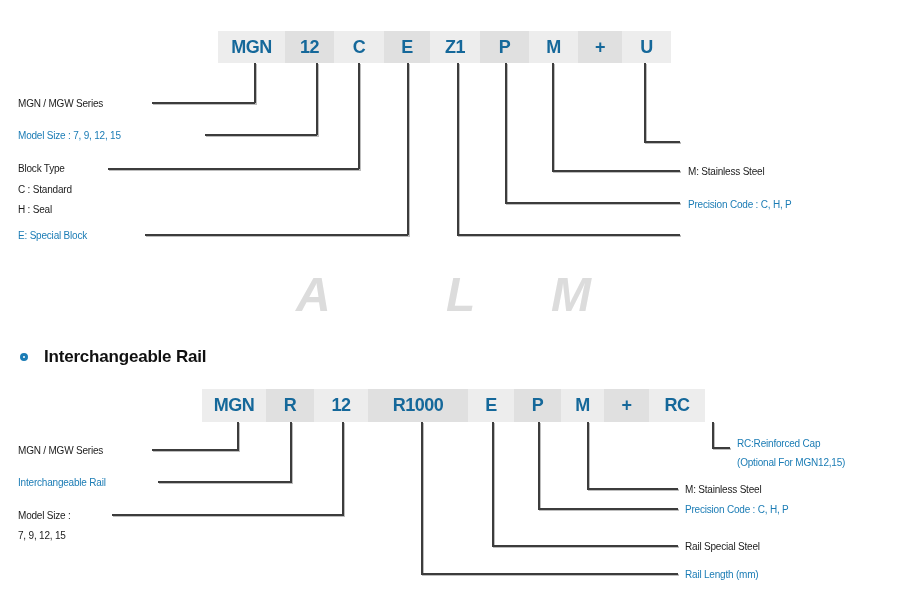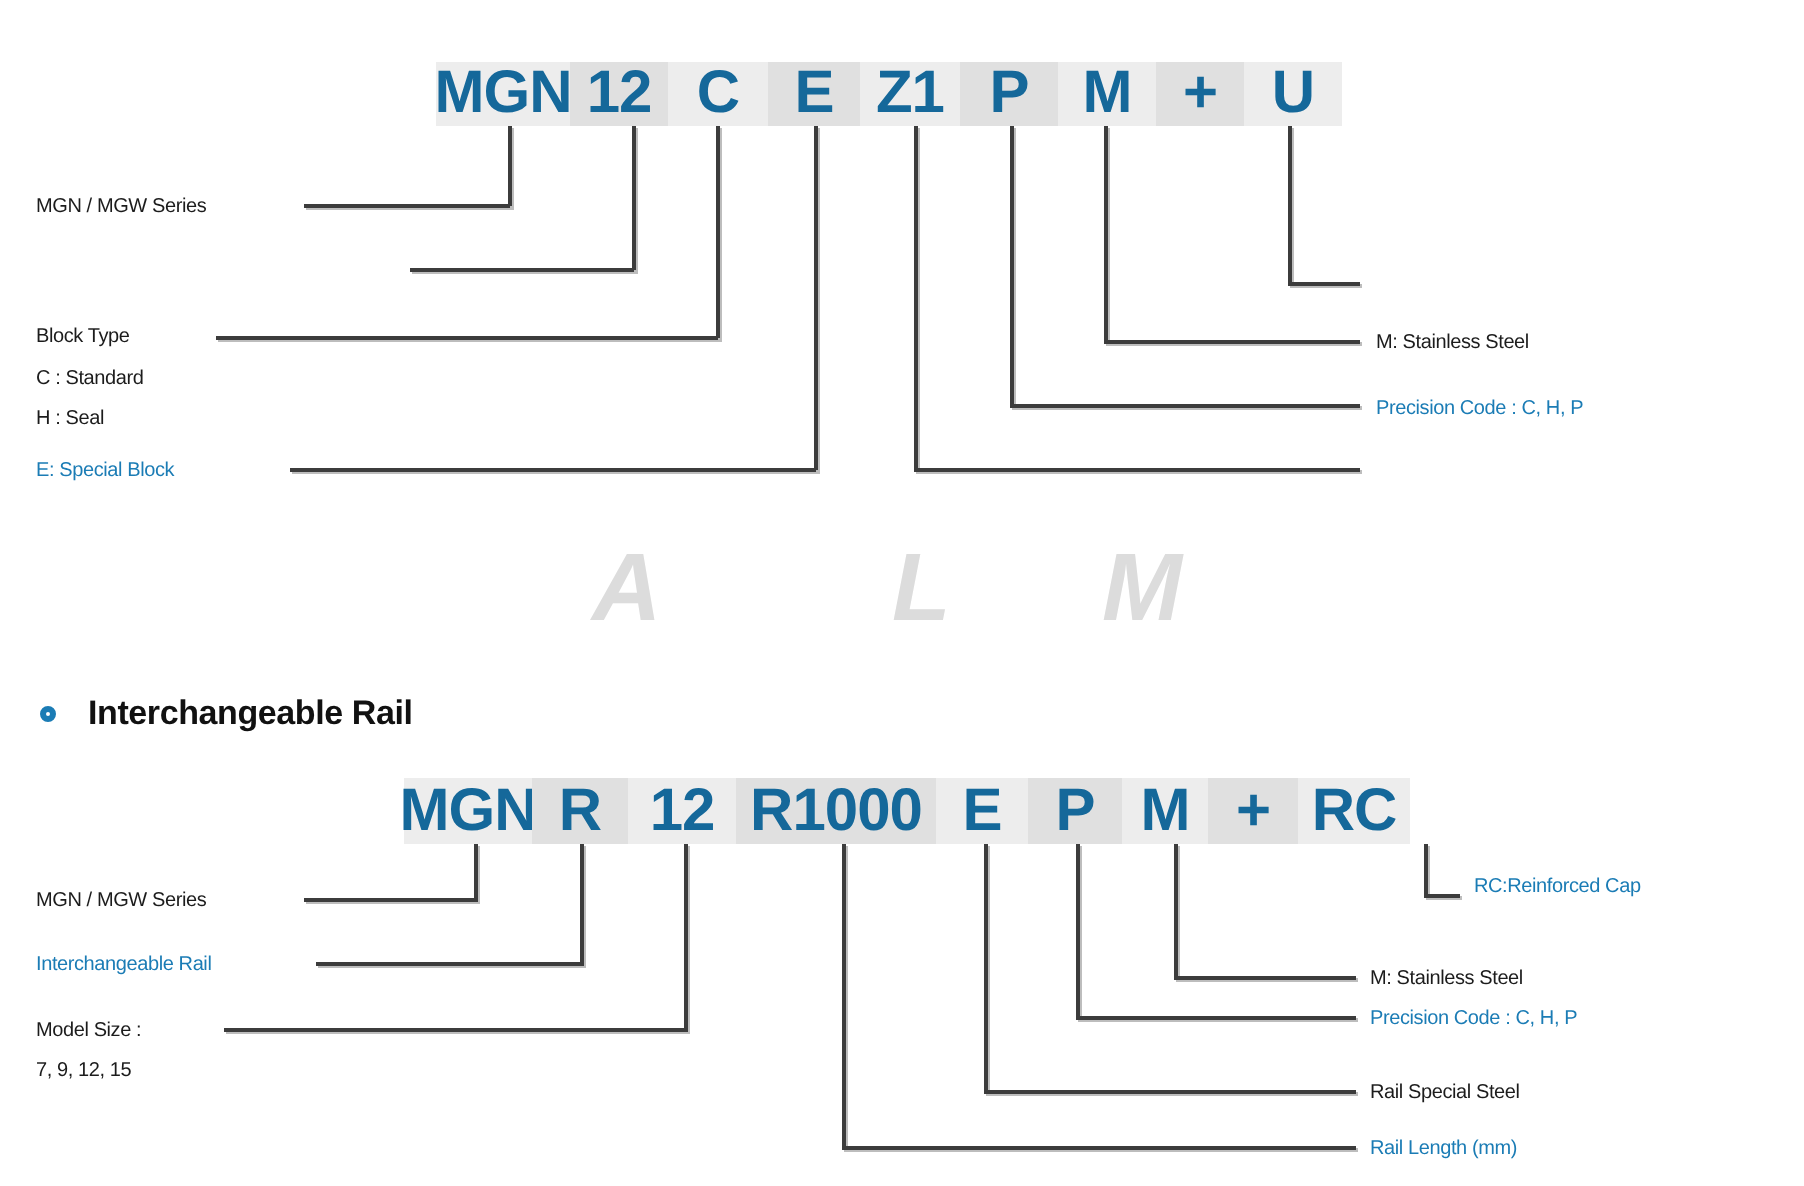--- a/index.html
+++ b/index.html
@@ -13,21 +13,21 @@
     --watermark:#dcdcdc;
   }
   *{margin:0;padding:0;box-sizing:border-box;}
   html,body{background:#ffffff;}
   body{font-family:"Liberation Sans","DejaVu Sans",sans-serif;}
   #page{position:relative;width:902px;height:593px;background:#fff;overflow:hidden;}
 
   
   .code-row{position:absolute;display:flex;}
   .seg{display:flex;align-items:center;justify-content:center;
-       font-weight:bold;font-size:30px;letter-spacing:-0.5px;
+       font-weight:bold;font-size:18px;letter-spacing:-0.5px;
        color:var(--code-blue);}
   .seg:nth-child(odd){background:var(--seg-light);}
   .seg:nth-child(even){background:var(--seg-dark);}
 
   
   .v{position:absolute;width:2px;background:var(--line-color);
      box-shadow:1px 1px 0 var(--line-shadow);}
   .h{position:absolute;height:2px;background:var(--line-color);
      box-shadow:1px 1px 0 var(--line-shadow);}
 
@@ -82,20 +82,21 @@
   <div class="v" style="left:505px;top:63px;height:141px"></div>
   <div class="h" style="left:505px;top:202px;width:175px"></div>
 
   <div class="v" style="left:552px;top:63px;height:109px"></div>
   <div class="h" style="left:552px;top:170px;width:128px"></div>
 
   <div class="v" style="left:644px;top:63px;height:80px"></div>
   <div class="h" style="left:644px;top:141px;width:36px"></div>
 
   <div class="lbl" style="left:18px;top:95px">MGN / MGW Series</div>
+  <div class="lbl blue" style="left:18px;top:127px">Model Size : 7, 9, 12, 15</div>
   <div class="lbl" style="left:18px;top:160px">Block Type</div>
   <div class="lbl" style="left:18px;top:181px">C : Standard</div>
   <div class="lbl" style="left:18px;top:201px">H : Seal</div>
   <div class="lbl blue" style="left:18px;top:227px">E: Special Block</div>
 
   <div class="lbl" style="left:688px;top:163px">M: Stainless Steel</div>
   <div class="lbl blue" style="left:688px;top:196px">Precision Code : C, H, P</div>
 
   <div class="wm" style="left:296px;top:271px">A</div>
   <div class="wm" style="left:446px;top:271px">L</div>
@@ -141,18 +142,19 @@
 
   <div class="v" style="left:712px;top:422px;height:27px"></div>
   <div class="h" style="left:712px;top:447px;width:18px"></div>
 
   <div class="lbl" style="left:18px;top:442px">MGN / MGW Series</div>
   <div class="lbl blue" style="left:18px;top:474px">Interchangeable Rail</div>
   <div class="lbl" style="left:18px;top:507px">Model Size :</div>
   <div class="lbl" style="left:18px;top:527px">7, 9, 12, 15</div>
 
   <div class="lbl blue" style="left:737px;top:435px">RC:Reinforced Cap</div>
+  <div class="lbl blue" style="left:737px;top:454px">(Optional For MGN12,15)</div>
   <div class="lbl" style="left:685px;top:481px">M: Stainless Steel</div>
   <div class="lbl blue" style="left:685px;top:501px">Precision Code : C, H, P</div>
   <div class="lbl" style="left:685px;top:538px">Rail Special Steel</div>
   <div class="lbl blue" style="left:685px;top:566px">Rail Length (mm)</div>
 
 </div>
 
 </body></html>

